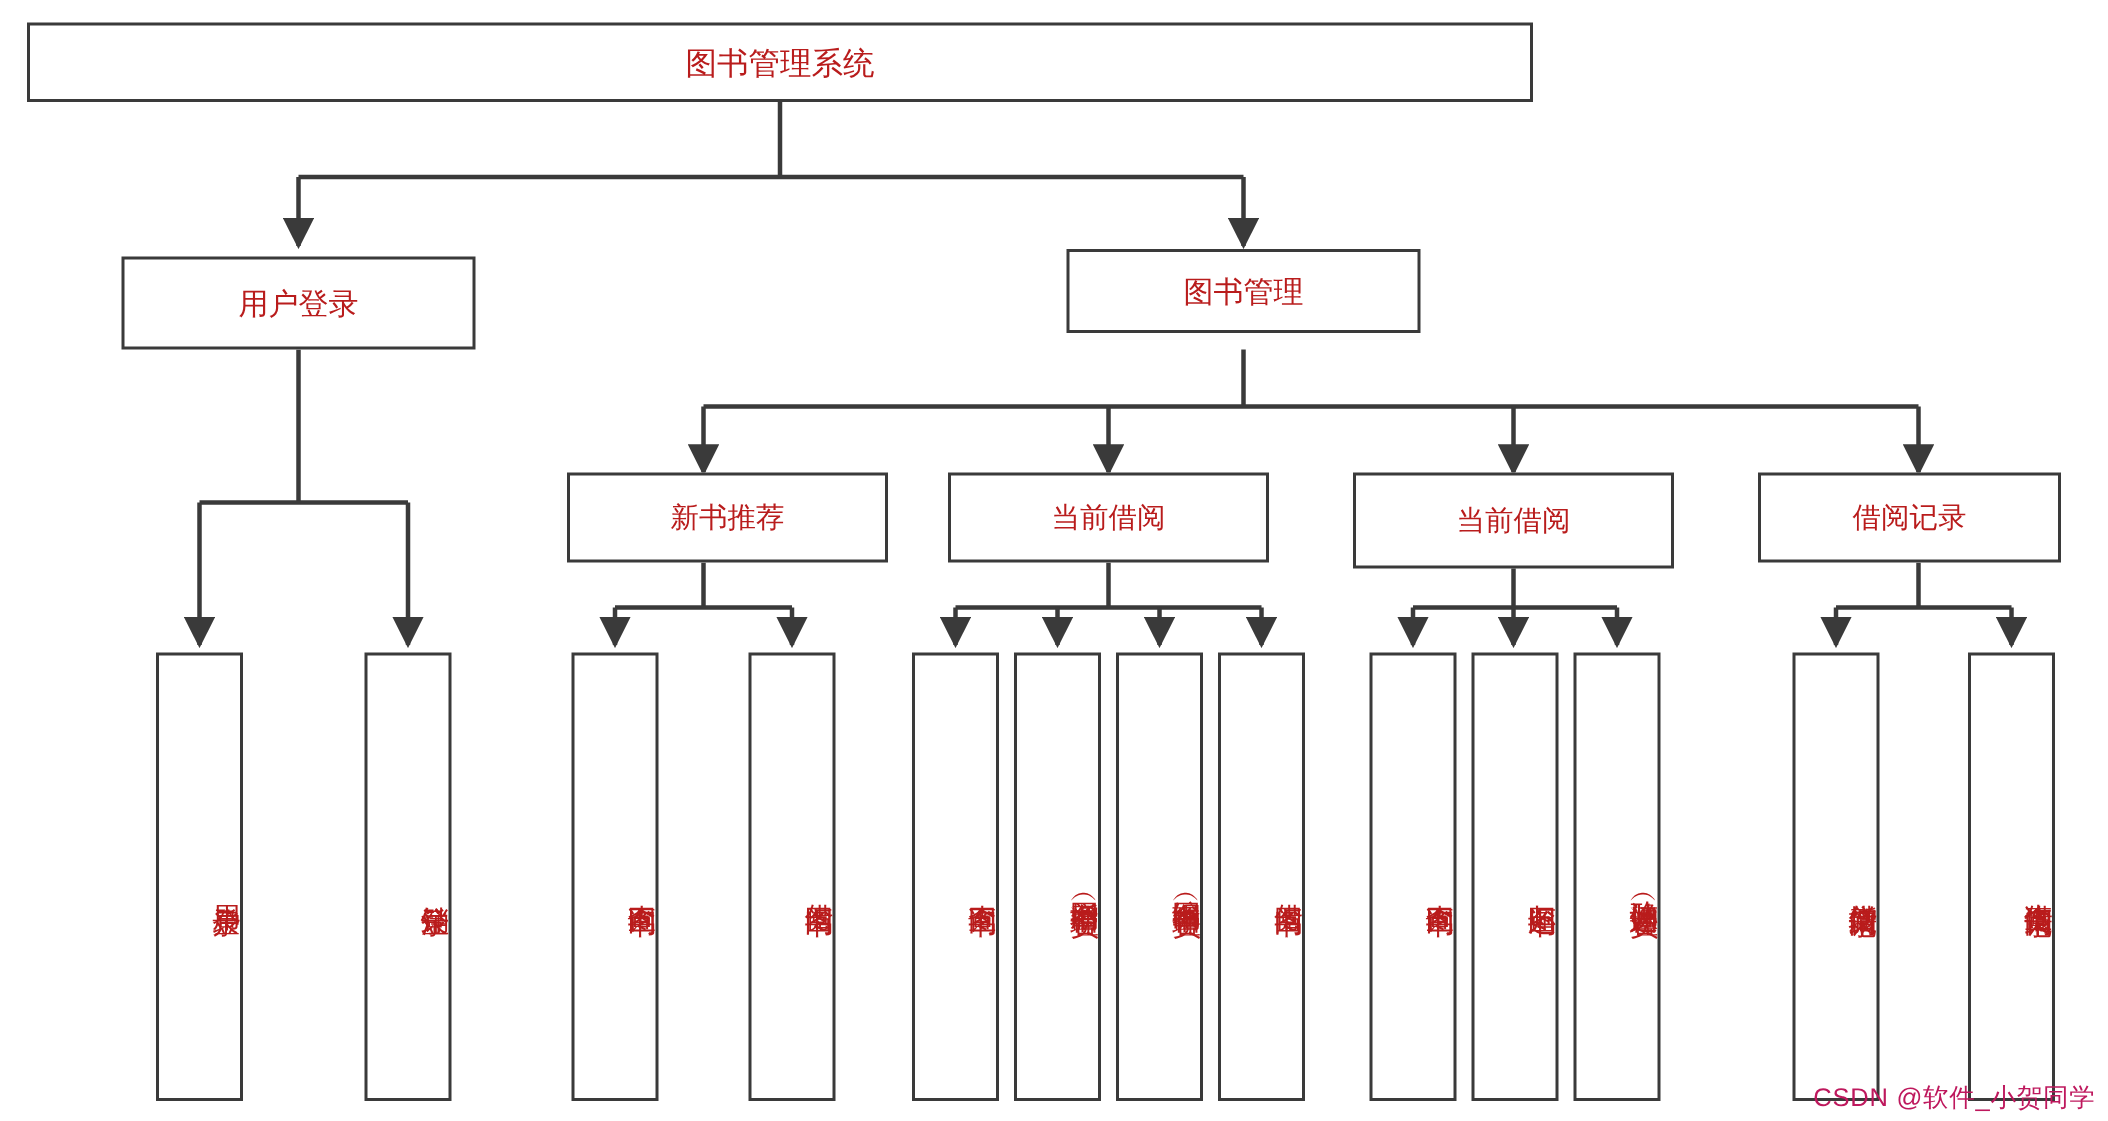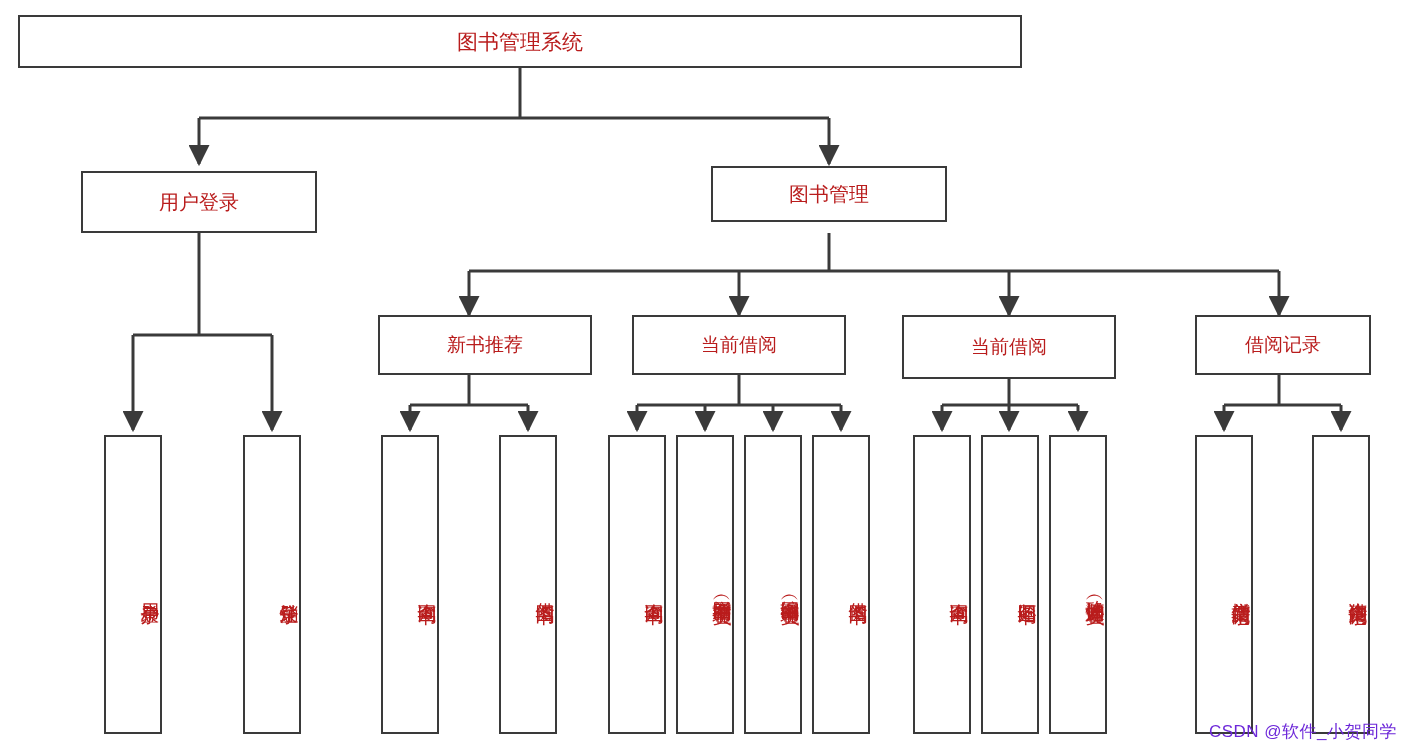--- a/index.html
+++ b/index.html
@@ -52,21 +52,21 @@
   }
   .leaf .node-label {
     writing-mode: vertical-rl;
     text-orientation: upright;
   }
   #watermark {
     position: absolute;
     right: 8px;
     bottom: 4px;
     font-size: 17px;
-    color: #6d28d9;
+    color: #be185d;
     letter-spacing: 0.5px;
     white-space: nowrap;
     pointer-events: none;
   }
 </style>
 </head>
 <body>
 
 <div id="canvas">
 
@@ -133,21 +133,21 @@
 
   <div class="node lvl2" style="left:362px; top:315px; width:214px; height:60px;margin-left:16px;">
     <span class="node-label">新书推荐</span>
   </div>
   <div class="node lvl2" style="left:632px; top:315px; width:214px; height:60px;">
     <span class="node-label">当前借阅</span>
   </div>
   <div class="node lvl2" style="left:902px; top:315px; width:214px; height:64px;">
     <span class="node-label">当前借阅</span>
   </div>
-  <div class="node lvl2" style="left:1172px; top:315px; width:176px; height:60px;margin-left:23px;">
+  <div class="node lvl2" style="left:1172px; top:315px; width:202px; height:60px;">
     <span class="node-label">借阅记录</span>
   </div>
 
   <div class="node leaf" style="left:104px; top:435px; width:58px; height:299px;">
     <span class="node-label">用户登录</span>
   </div>
   <div class="node leaf" style="left:243px; top:435px; width:58px; height:299px;">
     <span class="node-label">注销登录</span>
   </div>
 

